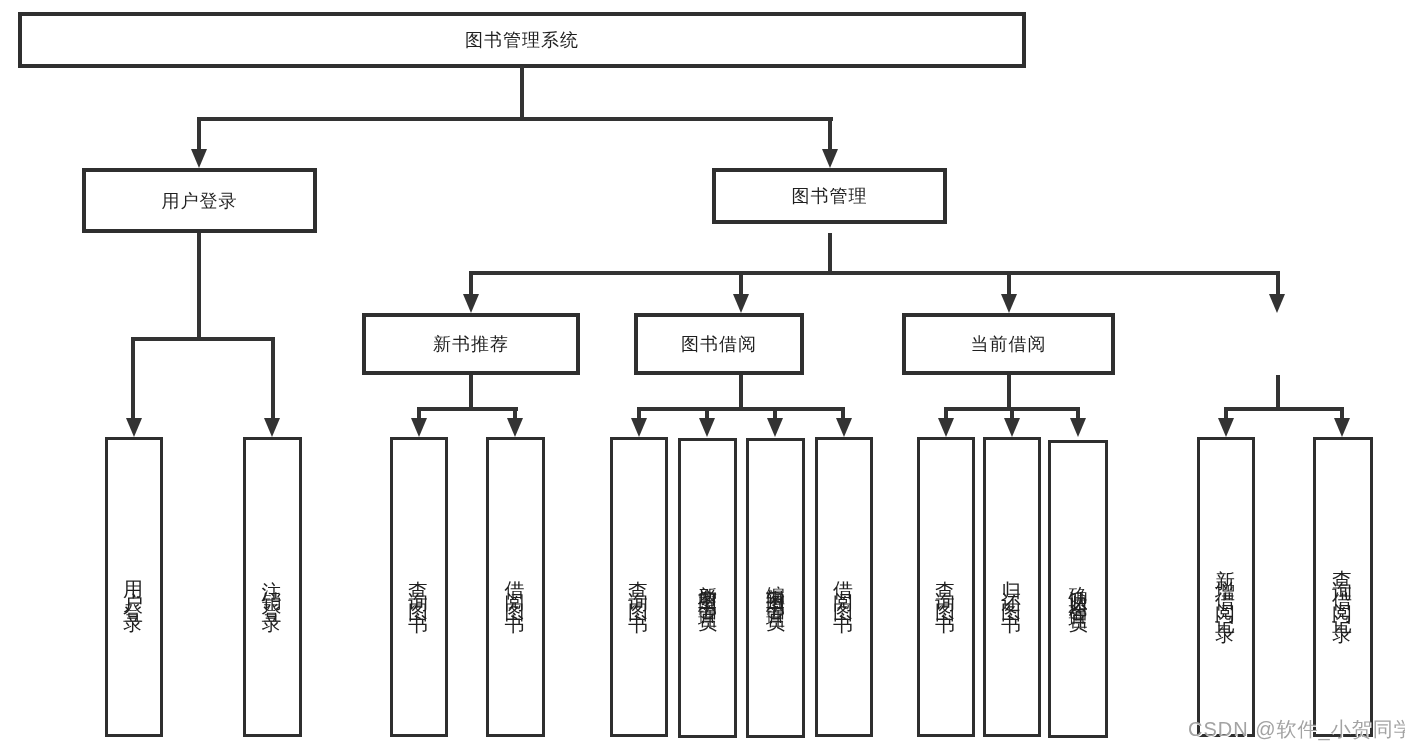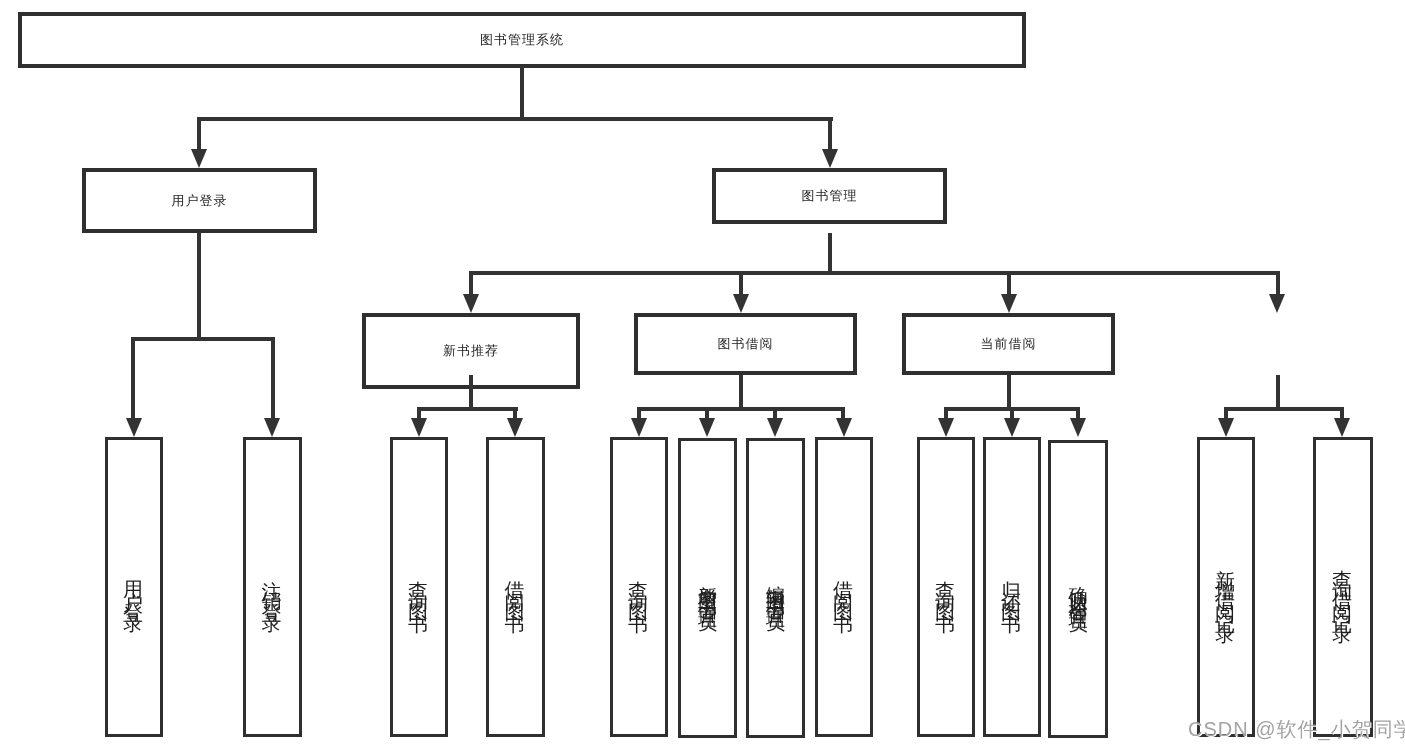--- a/index.html
+++ b/index.html
@@ -15,21 +15,21 @@
   }
   
   .box{
     position:absolute;
     box-sizing:border-box;
     background:#ffffff;
     border:4px solid #2f2f2f;
     display:flex;align-items:center;justify-content:center;
     color:#1f1f1f;
   }
-  .hbox{font-size:13px;letter-spacing:1px;}
+  .hbox{font-size:18px;letter-spacing:1px;}
   .vbox{border-width:3px;}
   .vbox .vtext{
     display:block;
     writing-mode:vertical-rl;
     text-orientation:mixed;
     font-size:20px;
     letter-spacing:11px;
     color:#1f1f1f;
     white-space:nowrap;
   }
@@ -87,24 +87,24 @@
   <div class="hl" style="left:469px;top:271px;width:811px;"></div>
   <div class="vl" style="left:469px;top:271px;height:24px;"></div>
   <div class="ah" style="left:463px;top:294px;"></div>
   <div class="vl" style="left:739px;top:271px;height:24px;"></div>
   <div class="ah" style="left:733px;top:294px;"></div>
   <div class="vl" style="left:1007px;top:271px;height:24px;"></div>
   <div class="ah" style="left:1001px;top:294px;"></div>
   <div class="vl" style="left:1276px;top:271px;height:24px;"></div>
   <div class="ah" style="left:1269px;top:294px;"></div>
 
-  <div class="box hbox" style="left:362px;top:313px;width:218px;height:76px;">
+  <div class="box hbox" style="left:362px;top:313px;width:218px;height:62px;">
     <span>新书推荐</span>
   </div>
-  <div class="box hbox" style="left:634px;top:313px;width:223px;height:62px;">
+  <div class="box hbox" style="left:634px;top:313px;width:170px;height:62px;">
     <span>图书借阅</span>
   </div>
   <div class="box hbox" style="left:902px;top:313px;width:213px;height:62px;font-family:Liberation Serif, serif;">
     <span>当前借阅</span>
   </div>
 
   <div class="vl" style="left:469px;top:375px;height:36px;"></div>
   <div class="hl" style="left:417px;top:407px;width:101px;"></div>
   <div class="vl" style="left:417px;top:407px;height:13px;"></div>
   <div class="ah" style="left:411px;top:418px;"></div>

